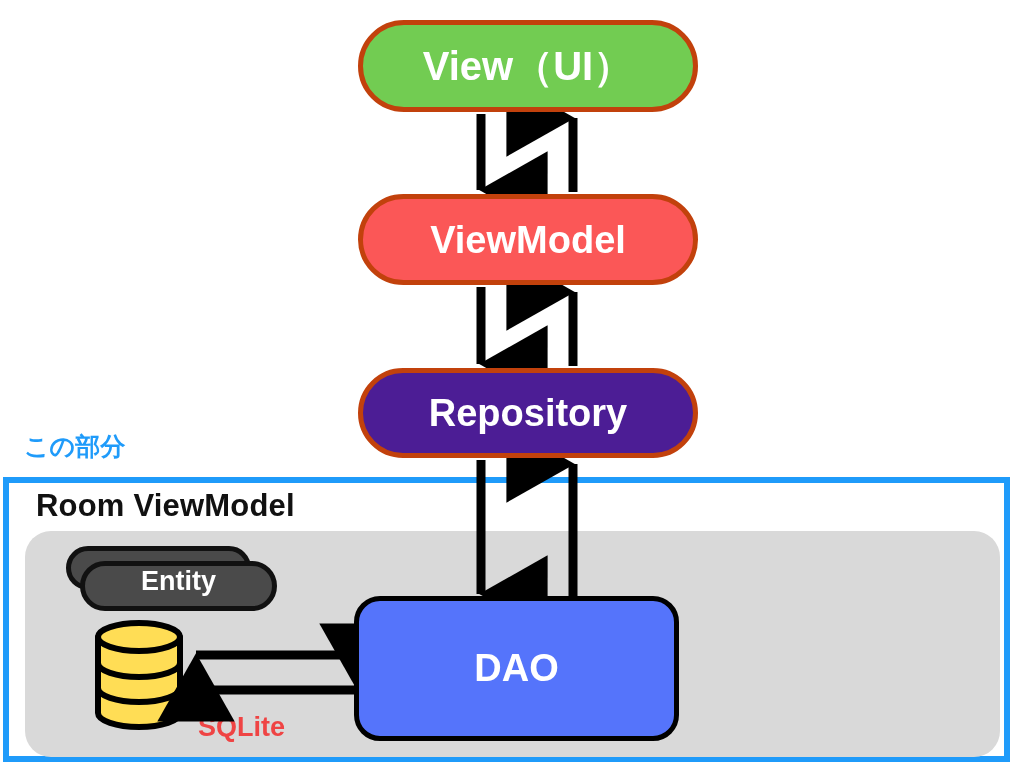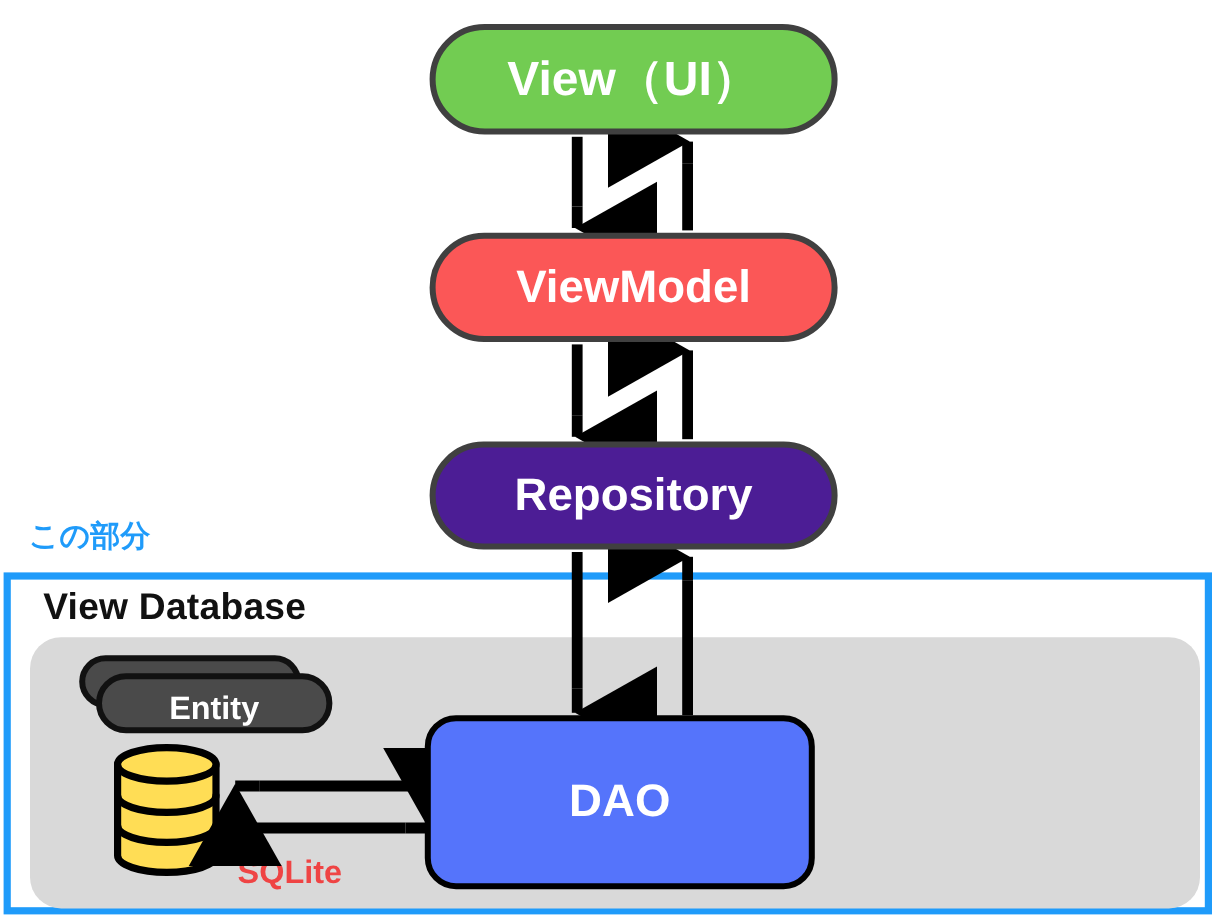--- a/index.html
+++ b/index.html
@@ -69,21 +69,21 @@
     -webkit-text-stroke: 5px #ffffff;
     paint-order: stroke fill;
   }
 
   
   .pill {
     position: absolute;
     left: 358px;
     width: 340px;
     box-sizing: border-box;
-    border: 5px solid #404040;
+    border: 5px solid #c2410c;
     border-radius: 999px;
     display: flex;
     align-items: center;
     justify-content: center;
     color: #ffffff;
     font-weight: 700;
     z-index: 10;
   }
   .pill span { line-height: 1; }
 
@@ -141,21 +141,21 @@
     top: 546px;
     width: 185px;
     height: 44px;
   }
   #entity-front {
     left: 80px;
     top: 561px;
     width: 197px;
     height: 50px;
     display: flex;
-    align-items: flex-end;
+    align-items: flex-start;
     justify-content: center;
     color: #ffffff;
     font-weight: 700;
     font-size: 27px;
     z-index: 6;
   }
 
   
   .cylinder {
     position: absolute;
@@ -187,21 +187,21 @@
   }
   #arrows-db  { z-index: 9; }
 </style>
 </head>
 <body>
 
 <div id="stage">
 
   <div class="room-frame"></div>
   <div class="room-inner-panel"></div>
-  <div class="room-title">View Database</div>
+  <div class="room-title">Room ViewModel</div>
 
   <div class="kono-bubun">この部分</div>
 
   <div class="entity-pill" id="entity-back"></div>
   <div class="entity-pill" id="entity-front">
     <span>Entity</span>
   </div>
 
   <div class="cylinder">
     <svg width="92" height="110" viewBox="0 0 92 110" xmlns="http://www.w3.org/2000/svg">

